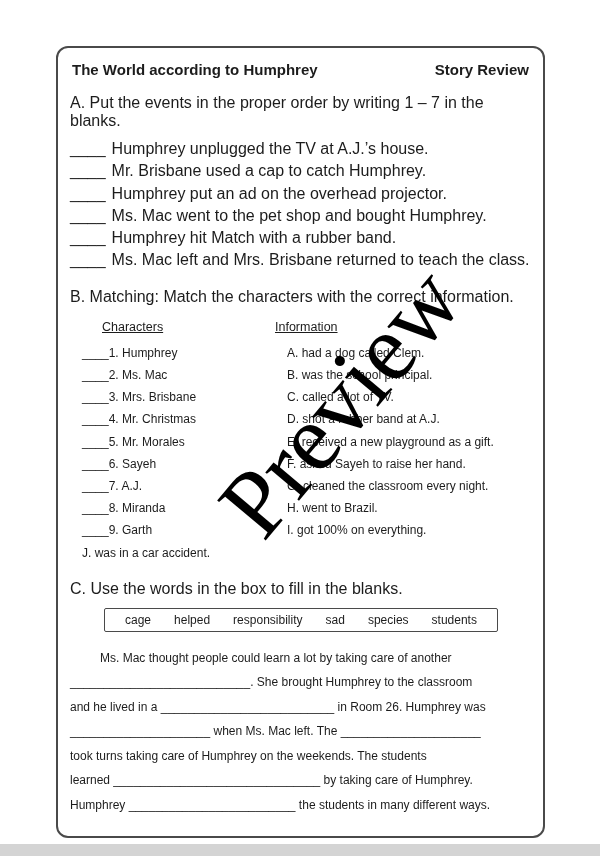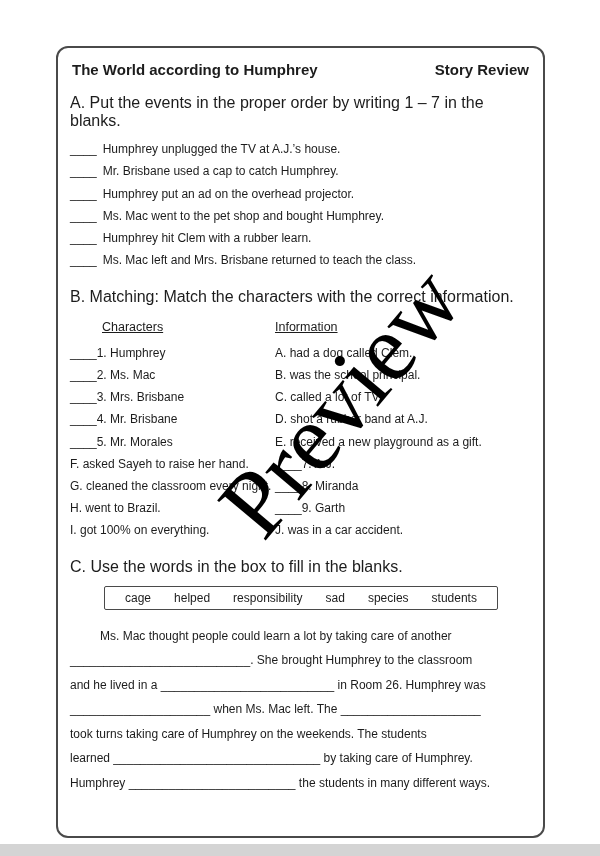--- a/index.html
+++ b/index.html
@@ -27,37 +27,37 @@
     font-weight:bold;
     font-size:15px;
     padding:0 2px;
   }
   .sec-heading {
     font-size:16px;
     margin-top:16px;
   }
   .a-list { margin-top:8px; }
   .a-item {
-    font-size:12px;
+    font-size:16px;
     line-height:22.3px;
     white-space:nowrap;
   }
   .a-item .blank { margin-right:6px; }
   .match {
     display:grid;
     grid-template-columns:205px 1fr;
     font-size:12px;
   }
   .match-headers { margin-top:12px; line-height:18px; }
   .match-col-header {
     text-decoration:underline;
     font-size:12.5px;
   }
   .match-col-header.left { padding-left:32px; }
-  .match-rows { margin-top:6px; }
+  .match-rows { margin-top:6px;margin-left:12px; }
   .match-cell { line-height:22.2px; white-space:nowrap; }
   .word-box {
     margin-top:10px;
     margin-left:34px;
     width:394px;
     border:1.5px solid #4a4a4a;
     border-radius:2px;
     display:flex;
     justify-content:space-between;
     align-items:center;
@@ -100,42 +100,43 @@
     <span>Story Review</span>
   </div>
 
   <div class="sec-heading">A. Put the events in the proper order by writing 1 – 7 in the blanks.</div>
 
   <div class="a-list">
     <div class="a-item"><span class="blank">____</span><span>Humphrey unplugged the TV at A.J.’s house.</span></div>
     <div class="a-item"><span class="blank">____</span><span>Mr. Brisbane used a cap to catch Humphrey.</span></div>
     <div class="a-item"><span class="blank">____</span><span>Humphrey put an ad on the overhead projector.</span></div>
     <div class="a-item"><span class="blank">____</span><span>Ms. Mac went to the pet shop and bought Humphrey.</span></div>
-    <div class="a-item"><span class="blank">____</span><span>Humphrey hit Clem with a rubber learn.</span></div>
+    <div class="a-item"><span class="blank">____</span><span>Humphrey hit Match with a rubber band.</span></div>
     <div class="a-item"><span class="blank">____</span><span>Ms. Mac left and Mrs. Brisbane returned to teach the class.</span></div>
   </div>
 
   <div class="sec-heading">B. Matching: Match the characters with the correct information.</div>
 
   <div class="match match-headers">
     <span class="match-col-header left">Characters</span>
     <span class="match-col-header">Information</span>
   </div>
 
   <div class="match match-rows">
     <div class="match-cell">____1. Humphrey</div>
     <div class="match-cell">A. had a dog called Clem.</div>
     <div class="match-cell">____2. Ms. Mac</div>
     <div class="match-cell">B. was the school principal.</div>
     <div class="match-cell">____3. Mrs. Brisbane</div>
     <div class="match-cell">C. called a lot of TV.</div>
-    <div class="match-cell">____4. Mr. Brisbane</div>
+    <div class="match-cell">____4. Mr. Christmas</div>
     <div class="match-cell">D. shot a rubber band at A.J.</div>
     <div class="match-cell">____5. Mr. Morales</div>
     <div class="match-cell">E. received a new playground as a gift.</div>
+    <div class="match-cell">____6. Sayeh</div>
     <div class="match-cell">F. asked Sayeh to raise her hand.</div>
     <div class="match-cell">____7. A.J.</div>
     <div class="match-cell">G. cleaned the classroom every night.</div>
     <div class="match-cell">____8. Miranda</div>
     <div class="match-cell">H. went to Brazil.</div>
     <div class="match-cell">____9. Garth</div>
     <div class="match-cell">I. got 100% on everything.</div>
     <div class="match-cell">J. was in a car accident.</div>
   </div>
 

